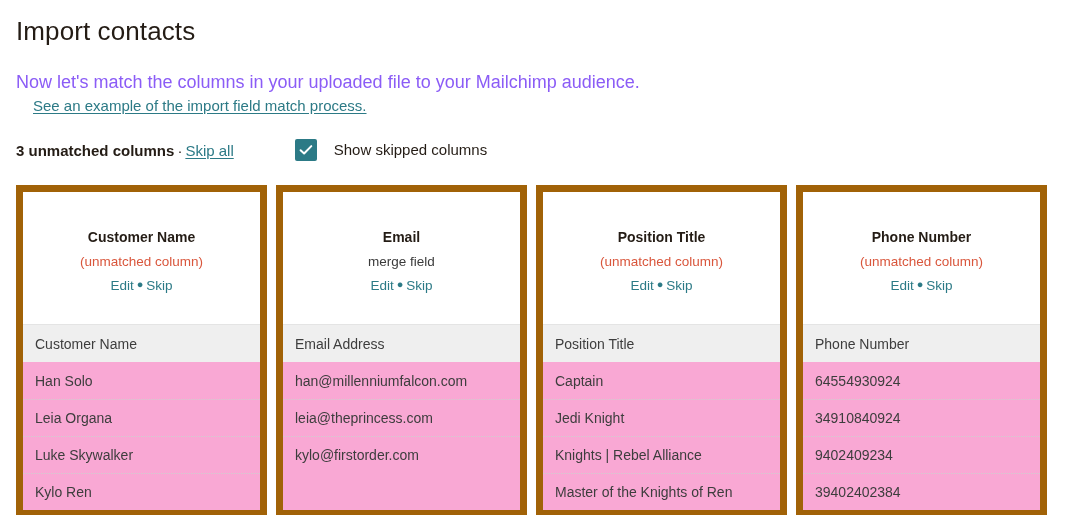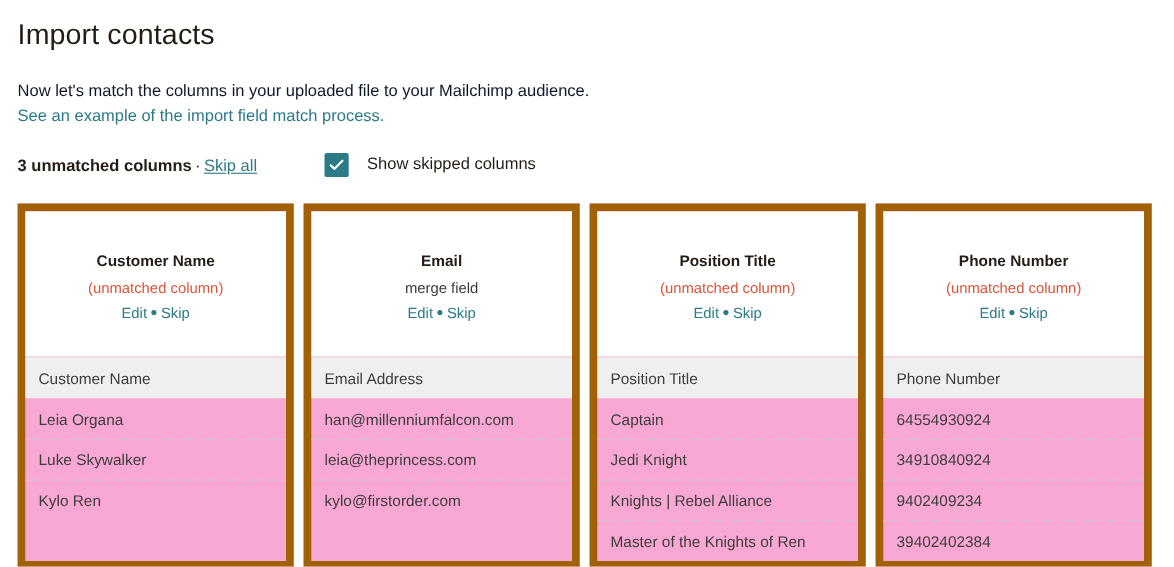--- a/index.html
+++ b/index.html
@@ -30,35 +30,37 @@
     font-size: 26px;
     font-weight: 400;
     letter-spacing: 0.1px;
     color: #241c15;
     line-height: 34px;
   }
 
   .intro {
     margin: 0;
     padding-top: 24px;
-    font-size: 15px;
+    font-size: 18px;
     line-height: 21px;
-    color: #0f172a;
+    color: #8b5cf6;
   }
 
   .example-link-row {
     padding-top: 2px;
     font-size: 15px;
     line-height: 21px;
   }
 
   a.link {
     color: #2c7a86;
+    text-decoration: underline;
     text-underline-offset: 2px;
     cursor: pointer;
+    margin-left: 17px;
   }
 
   .status-row {
     display: flex;
     align-items: flex-end;
     padding-top: 23px;
   }
 
   .unmatched-text {
     font-size: 15px;
@@ -223,20 +225,21 @@
 
   <div class="columns" id="columns">
       <div class="column-card">
         <div class="card-head">
           <div class="col-title">Customer Name</div>
           <div class="col-sub unmatched">(unmatched column)</div>
           <div class="col-actions"><a>Edit</a><span class="mid">●</span><a>Skip</a></div>
         </div>
         <div class="preview-table">
           <div class="prow header">Customer Name</div>
+          <div class="prow data">Han Solo</div>
           <div class="prow data">Leia Organa</div>
           <div class="prow data">Luke Skywalker</div>
           <div class="prow data">Kylo Ren</div>
         </div>
       </div>
       <div class="column-card">
         <div class="card-head">
           <div class="col-title">Email</div>
           <div class="col-sub matched">merge field</div>
           <div class="col-actions"><a>Edit</a><span class="mid">●</span><a>Skip</a></div>

